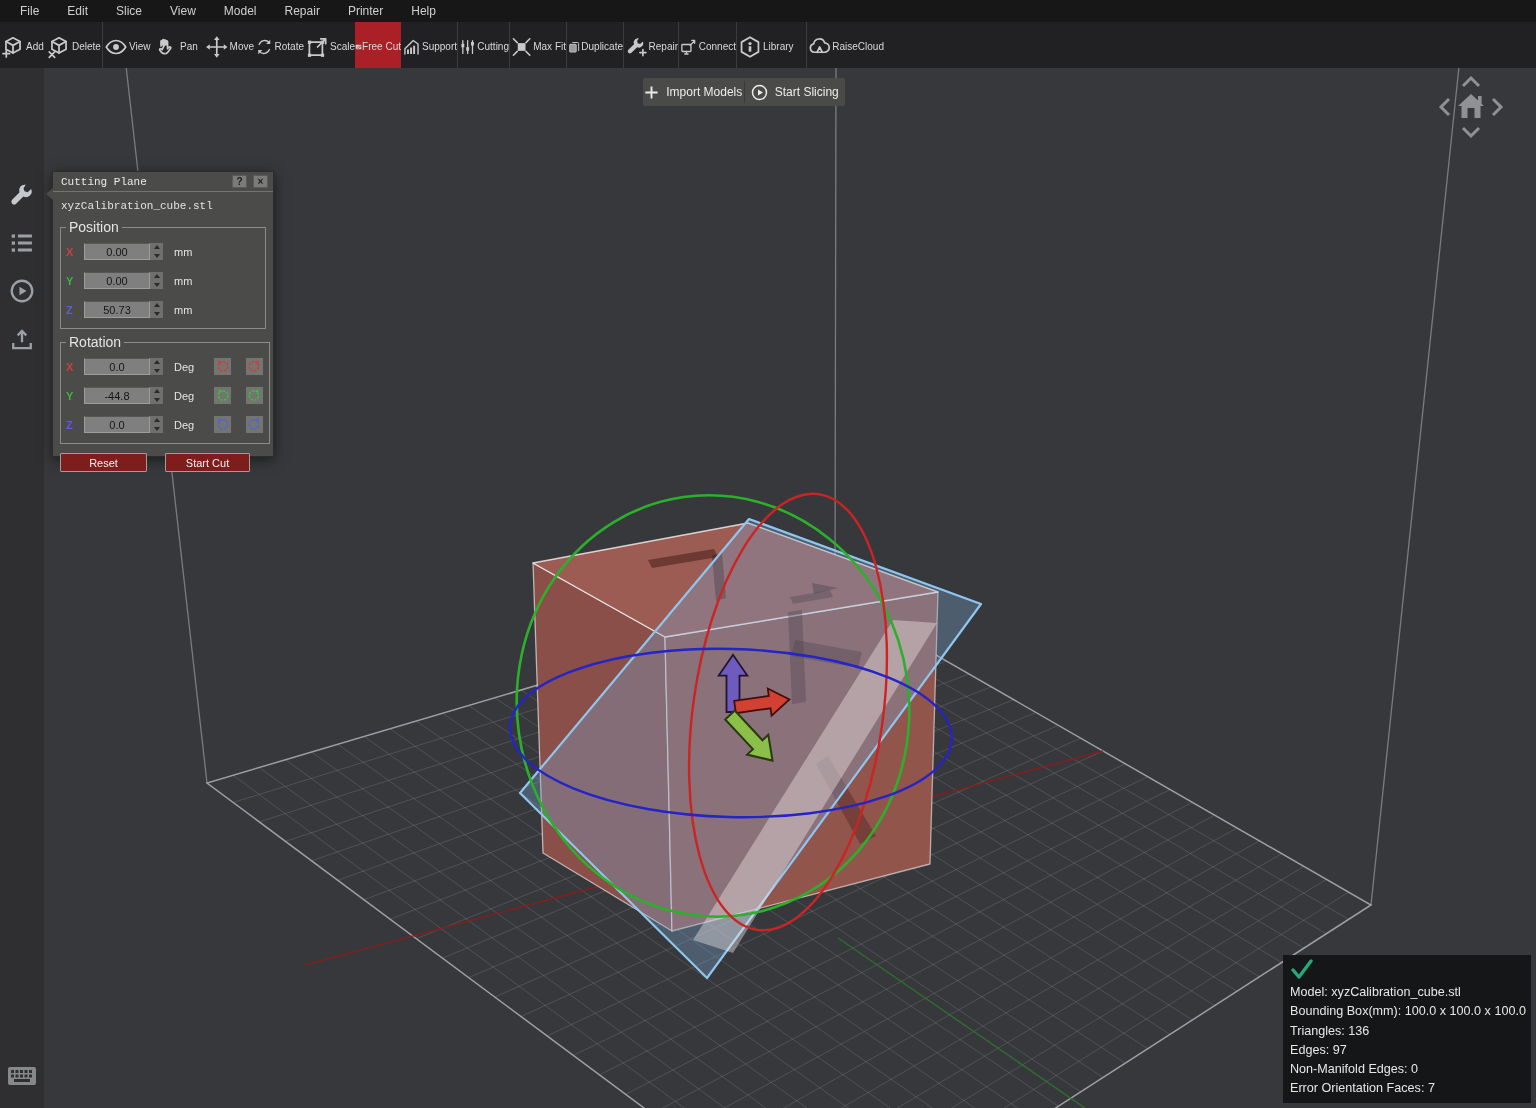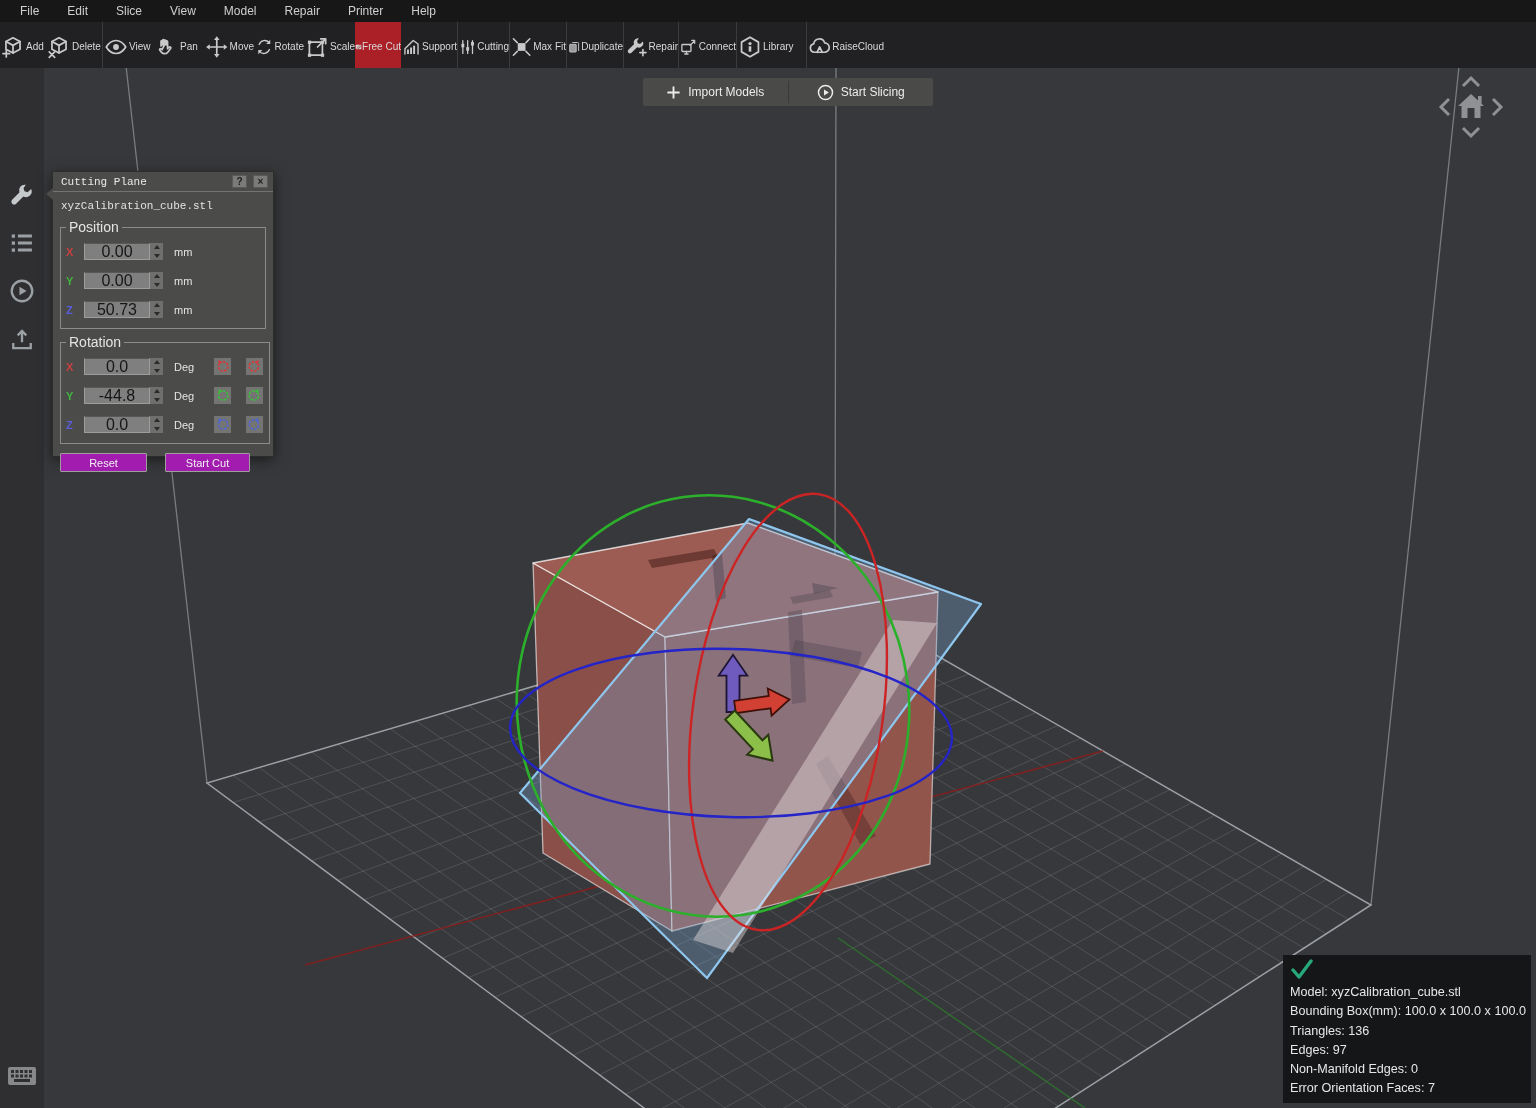--- a/index.html
+++ b/index.html
@@ -21,21 +21,21 @@
   #toolbar { position:absolute; left:0; top:22px; width:100%; height:46px; background:#212123; display:flex; align-items:stretch; z-index:30; }
   .tb-btn { display:flex; flex-direction:row; align-items:center; justify-content:flex-start; padding-top:3px; cursor:pointer; }
   .tb-btn .ic { width:26px; height:26px; }
   .tb-btn .lbl { font-size:10px; color:#d9d9d9; margin-top:0; white-space:nowrap; }
   .tb-btn.sep { border-left:1px solid #3b3b3e; }
   .tb-btn.active { background:#ab1f27; }
   .ticon { stroke:#c9c9c9; fill:none; stroke-width:1.6; stroke-linecap:round; stroke-linejoin:round; }
   .tfill { fill:#c9c9c9; stroke:none; }
 
   
-  #actionbar { position:absolute; left:643px; top:78px; width:290px; height:28px; background:#4a4a48; border-radius:2px; display:flex; z-index:25; }
+  #actionbar { position:absolute; left:643px; top:78px; width:202px; height:28px; background:#4a4a48; border-radius:2px; display:flex; z-index:25; }
   .ab-btn { display:flex; align-items:center; justify-content:center; gap:7px; flex:1; color:#ececec; font-size:12px; cursor:pointer; }
   .ab-div { width:1px; background:#3a3a38; margin:3px 0; }
 
   
   #navwidget { position:absolute; left:1436px; top:70px; width:74px; height:74px; z-index:25; }
 
   
   #sidebar { position:absolute; left:0; top:68px; width:44px; height:1040px; background:#2f2f32; z-index:20; }
   .sb-btn { position:absolute; left:4px; width:36px; height:36px; display:flex; align-items:center; justify-content:center; cursor:pointer; }
 
@@ -47,30 +47,30 @@
   #dlg .callout { position:absolute; left:-7px; top:16px; width:0; height:0; border-top:6px solid transparent; border-bottom:6px solid transparent; border-right:7px solid #4b4b49; }
   #dlg header { height:20px; display:flex; align-items:center; padding:0 5px 0 8px; border-bottom:1px solid #737371; }
   #dlg header .ttl { flex:1; font-size:11px; color:#e9e9e9;font-family:Liberation Mono, monospace; }
   .hd-btn { width:15px; height:13px; margin-left:6px; background:#7b7b79; border:1px solid #5a5a58; color:#1e1e1e; font-size:10px; font-weight:bold; display:flex; align-items:center; justify-content:center; cursor:pointer; }
   #dlg .model-name { padding:8px 8px 2px 8px; color:#e2e2e2;font-family:Liberation Mono, monospace; }
   #dlg fieldset { border:1px solid #8b8b89; margin:5px 7px 0 7px; padding:2px 5px 4px 5px; }
   #dlg legend { padding:0 3px; font-size:14px; color:#e4e4e4; }
   .row { display:flex; align-items:center; height:29px; }
   .ax { width:18px; font-weight:bold; font-size:11px; }
   .ax-x { color:#c84040; } .ax-y { color:#3fb43f; } .ax-z { color:#5b5bde; }
-  .val { width:66px; height:17px; background:#7f7f7f; border:1px solid #9d9d9b; border-top-color:#585856; color:#161616; font-size:16px; text-align:center; font-family:"Liberation Sans","DejaVu Sans",sans-serif; }
+  .val { width:66px; height:17px; background:#7f7f7f; border:1px solid #9d9d9b; border-top-color:#585856; color:#161616; font-size:11px; text-align:center; font-family:"Liberation Sans","DejaVu Sans",sans-serif; }
   .spin { display:flex; flex-direction:column; width:13px; height:17px; }
   .spin span { flex:1; background:#6f6f6d; border:1px solid #54545 2; border-color:#545452; display:flex; align-items:center; justify-content:center; cursor:pointer; }
   .spin .up::before { content:""; border-left:3px solid transparent; border-right:3px solid transparent; border-bottom:4px solid #2b2b2b; }
   .spin .dn::before { content:""; border-left:3px solid transparent; border-right:3px solid transparent; border-top:4px solid #2b2b2b; }
   .unit { margin-left:11px; width:26px; color:#e4e4e4; }
   .rot-btn { width:19px; height:19px; background:#747472; border:1px solid #4c4c4a; margin-left:13px; display:flex; align-items:center; justify-content:center; cursor:pointer; }
   .rot-btn:first-of-type { margin-left:auto; }
   #dlg .btn-row { display:flex; margin:9px 7px 0 7px; }
-  .dlg-btn { height:19px; background:#a21caf; border:1px solid #9e9e9c; color:#f0f0f0; font-size:11px; display:flex; align-items:center; justify-content:center; cursor:pointer; border-radius:1px; }
+  .dlg-btn { height:19px; background:#7f1d1d; border:1px solid #9e9e9c; color:#f0f0f0; font-size:11px; display:flex; align-items:center; justify-content:center; cursor:pointer; border-radius:1px; }
 
   
   #info { position:absolute; left:1283px; top:955px; width:248px; height:148px; background:#141617; z-index:25; padding:4px 0 0 7px; }
   #info .line { color:#e7e7e7; font-size:12.6px; line-height:19.3px; white-space:nowrap; }
 </style>
 </head>
 <body>
 
 <div id="app">
 

